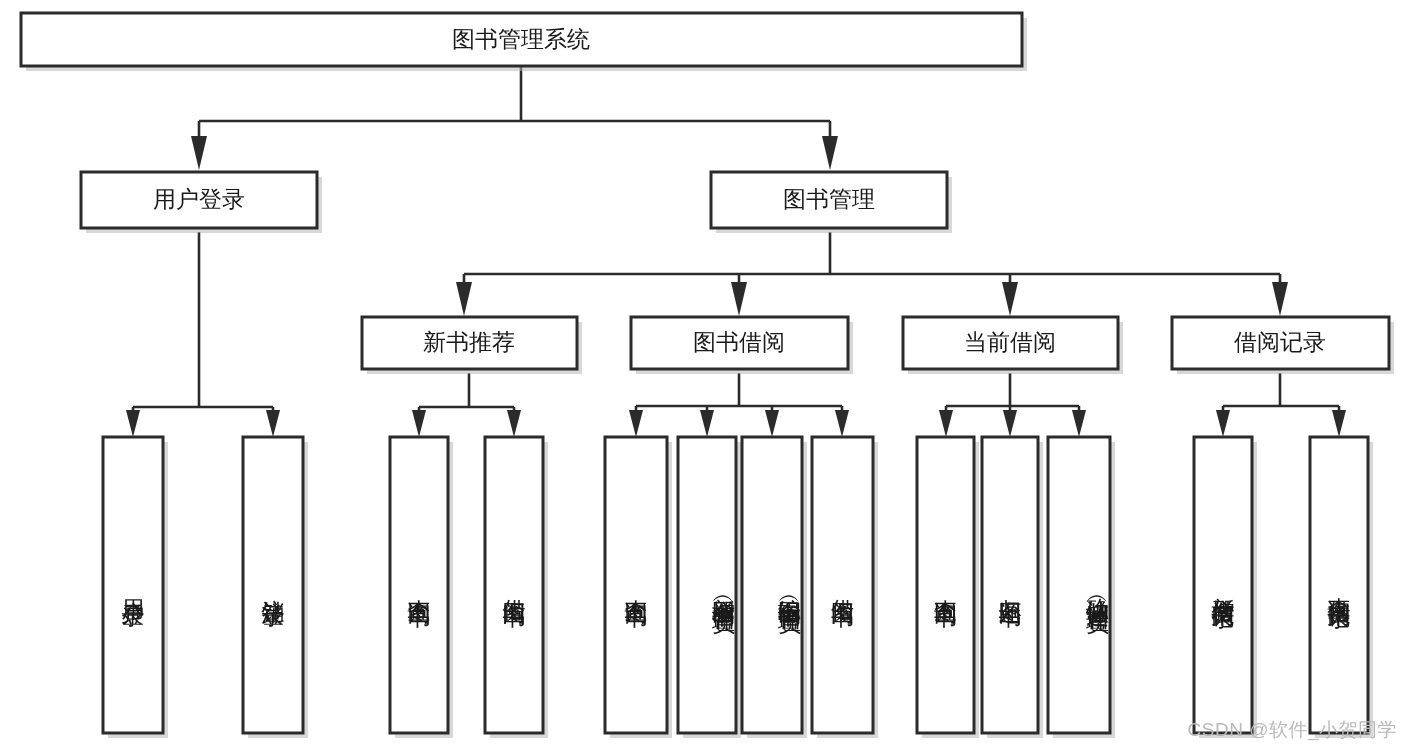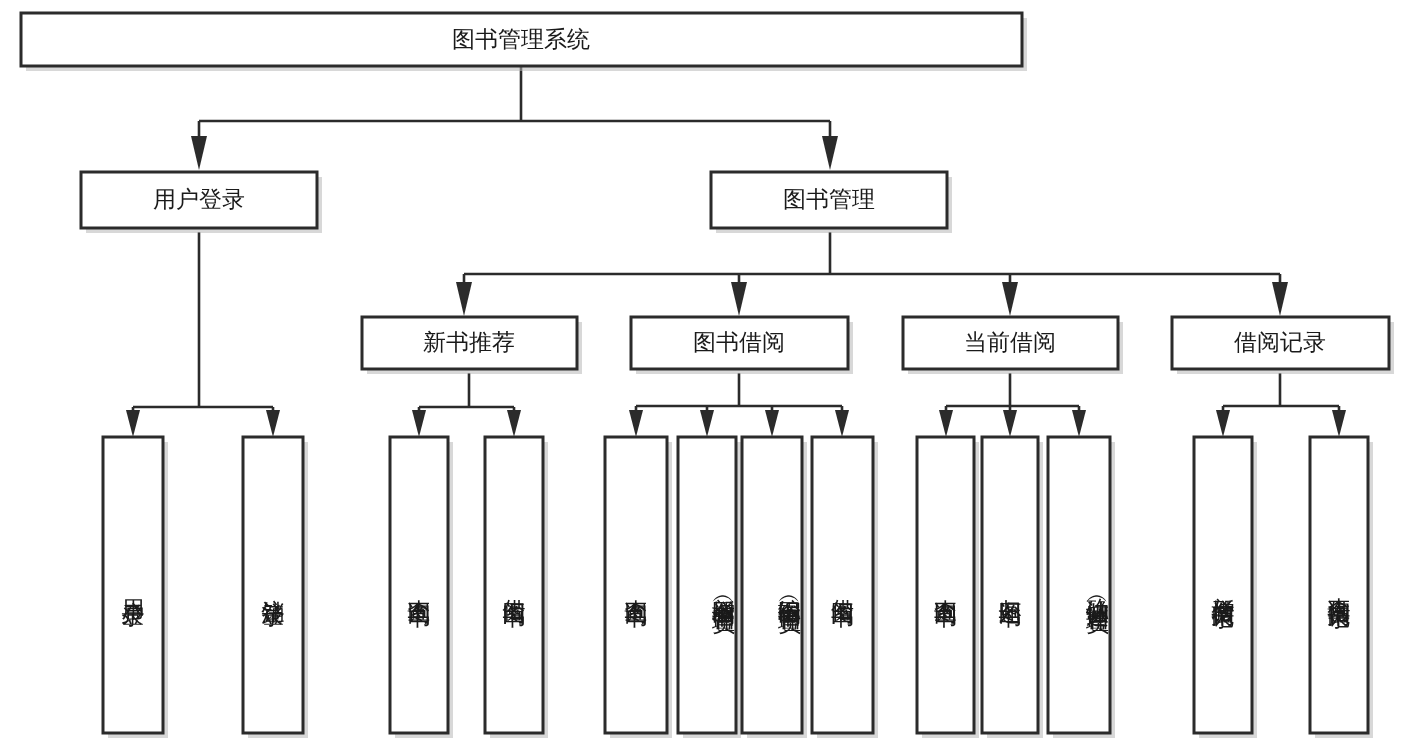--- a/index.html
+++ b/index.html
@@ -227,13 +227,14 @@
   <div class="vlabel" style="left:742px; top:437px; width:60px; height:296px; align-items:flex-start; padding-top:8px; box-sizing:border-box;">编辑图书（管理员）</div>
   <div class="vlabel" style="left:812px; top:437px; width:61px; height:296px;">借阅图书</div>
 
   <div class="vlabel" style="left:917px; top:437px; width:57px; height:296px;">查询图书</div>
   <div class="vlabel" style="left:982px; top:437px; width:56px; height:296px;">归还图书</div>
   <div class="vlabel" style="left:1048px; top:437px; width:62px; height:296px; align-items:flex-start; padding-top:8px; box-sizing:border-box;">确认归还（管理员）</div>
 
   <div class="vlabel" style="left:1194px; top:437px; width:58px; height:296px;">新增借阅记录</div>
   <div class="vlabel" style="left:1310px; top:437px; width:58px; height:296px;">查询借阅记录</div>
 
+  <div id="watermark">CSDN @软件_小贺同学</div>
 </div>
 
 </body></html>

